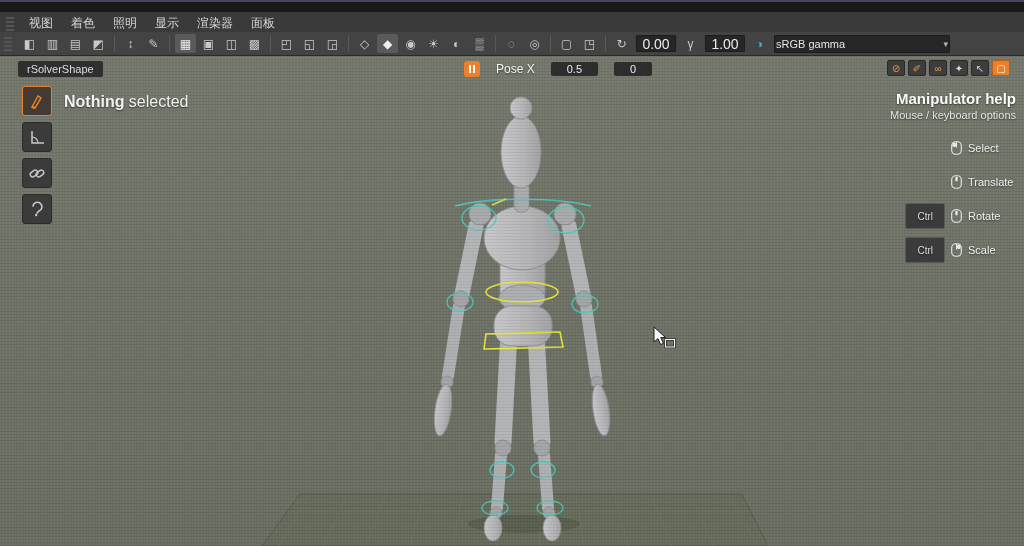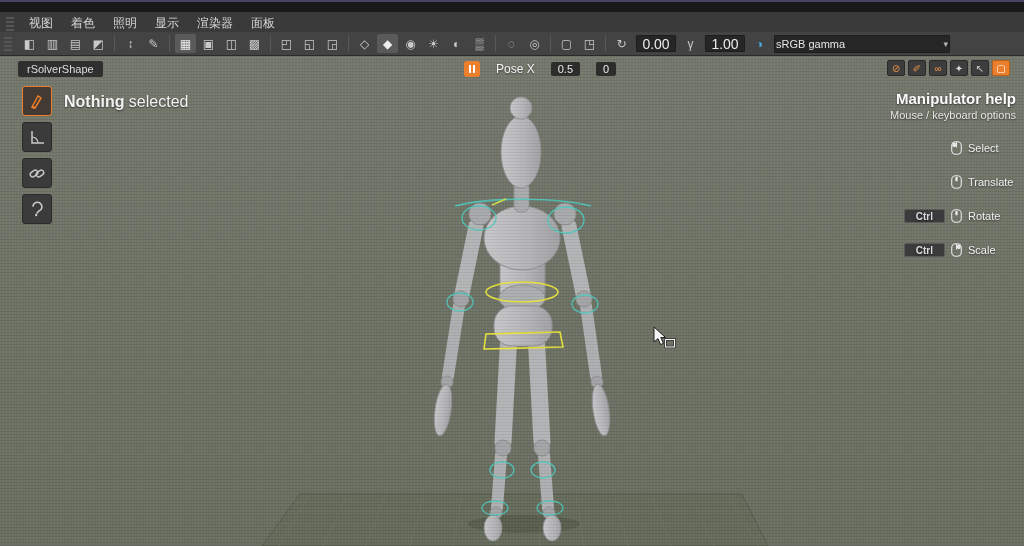--- a/index.html
+++ b/index.html
@@ -34,39 +34,39 @@
 
   
   .shape-pill { position:absolute; top:5px; left:18px; background:#2f2f2f; color:#dedede; font-size:11px; padding:2px 9px; border-radius:2px; }
   .status-line { position:absolute; top:37px; left:64px; color:#f2f2f2; font-size:16px; text-shadow:0 1px 2px rgba(0,0,0,.55); }
   .status-line b { font-weight:bold; }
 
   .pose-hud { position:absolute; top:5px; left:464px; display:flex; align-items:center; gap:16px; }
   .pose-icon { width:16px; height:16px; border-radius:3px; background:#ec7f2c; display:flex; align-items:center; justify-content:center; gap:2px; }
   .pose-icon i { display:block; width:2px; height:8px; background:#fff; }
   .pose-label { color:#f4f4f4; font-size:12px; text-shadow:0 1px 2px rgba(0,0,0,.5); }
-  .pose-val { background:rgba(38,38,38,.9); color:#eaeaea; font-size:11px; padding:1px 7px; border-radius:2px; }
+  .pose-val { background:rgba(38,38,38,.9); color:#eaeaea; font-size:11px; padding:1px 16px; border-radius:2px; }
 
   .quick-row { position:absolute; top:4px; right:14px; display:flex; gap:3px; }
   .qbtn { width:18px; height:16px; background:#3d3d3d; border:1px solid #2a2a2a; border-radius:2px; color:#e39049; font-size:10px; display:flex; align-items:center; justify-content:center; }
   .qbtn.grey { color:#d8d8d8; }
   .qbtn.solid { background:#ec7f2c; color:#fff; border-color:#b85f1c; }
 
   
   .tool-col { position:absolute; top:30px; left:22px; display:flex; flex-direction:column; gap:6px; }
   .tool-btn { width:30px; height:30px; background:#3b3b3b; border:1px solid #2a2a2a; border-radius:3px; display:flex; align-items:center; justify-content:center; }
   .tool-btn.active { border-color:#ec7f2c; background:#423a33; }
 
   
   .help { position:absolute; top:34px; right:8px; width:230px; text-align:right; color:#f0f0f0; text-shadow:0 1px 2px rgba(0,0,0,.55); }
   .help-title { font-size:15px; font-weight:bold; color:#fafafa; }
   .help-sub { font-size:11px; margin-top:2px; color:#e6e6e6; }
   .help-row { display:flex; justify-content:flex-end; align-items:center; gap:6px; margin-top:20px; height:14px; }
   .help-label { font-size:11px; min-width:48px; text-align:left; }
-  .ctrl-btn { background:#3b3b3b; border:1px solid #5a5a5a; border-radius:2px; color:#dcdcdc; font-size:10px; padding:0 11px; height:14px; display:flex; align-items:center;font-weight:bold; }
+  .ctrl-btn { background:#3b3b3b; border:1px solid #5a5a5a; border-radius:2px; color:#dcdcdc; font-size:10px; padding:12px 11px; height:14px; display:flex; align-items:center; }
 
   .cursor { position:absolute; top:270px; left:652px; pointer-events:none; z-index:40; }
 </style>
 </head>
 <body>
 
 <div class="titlebar">
   <div class="accentline"></div>
 </div>
 

